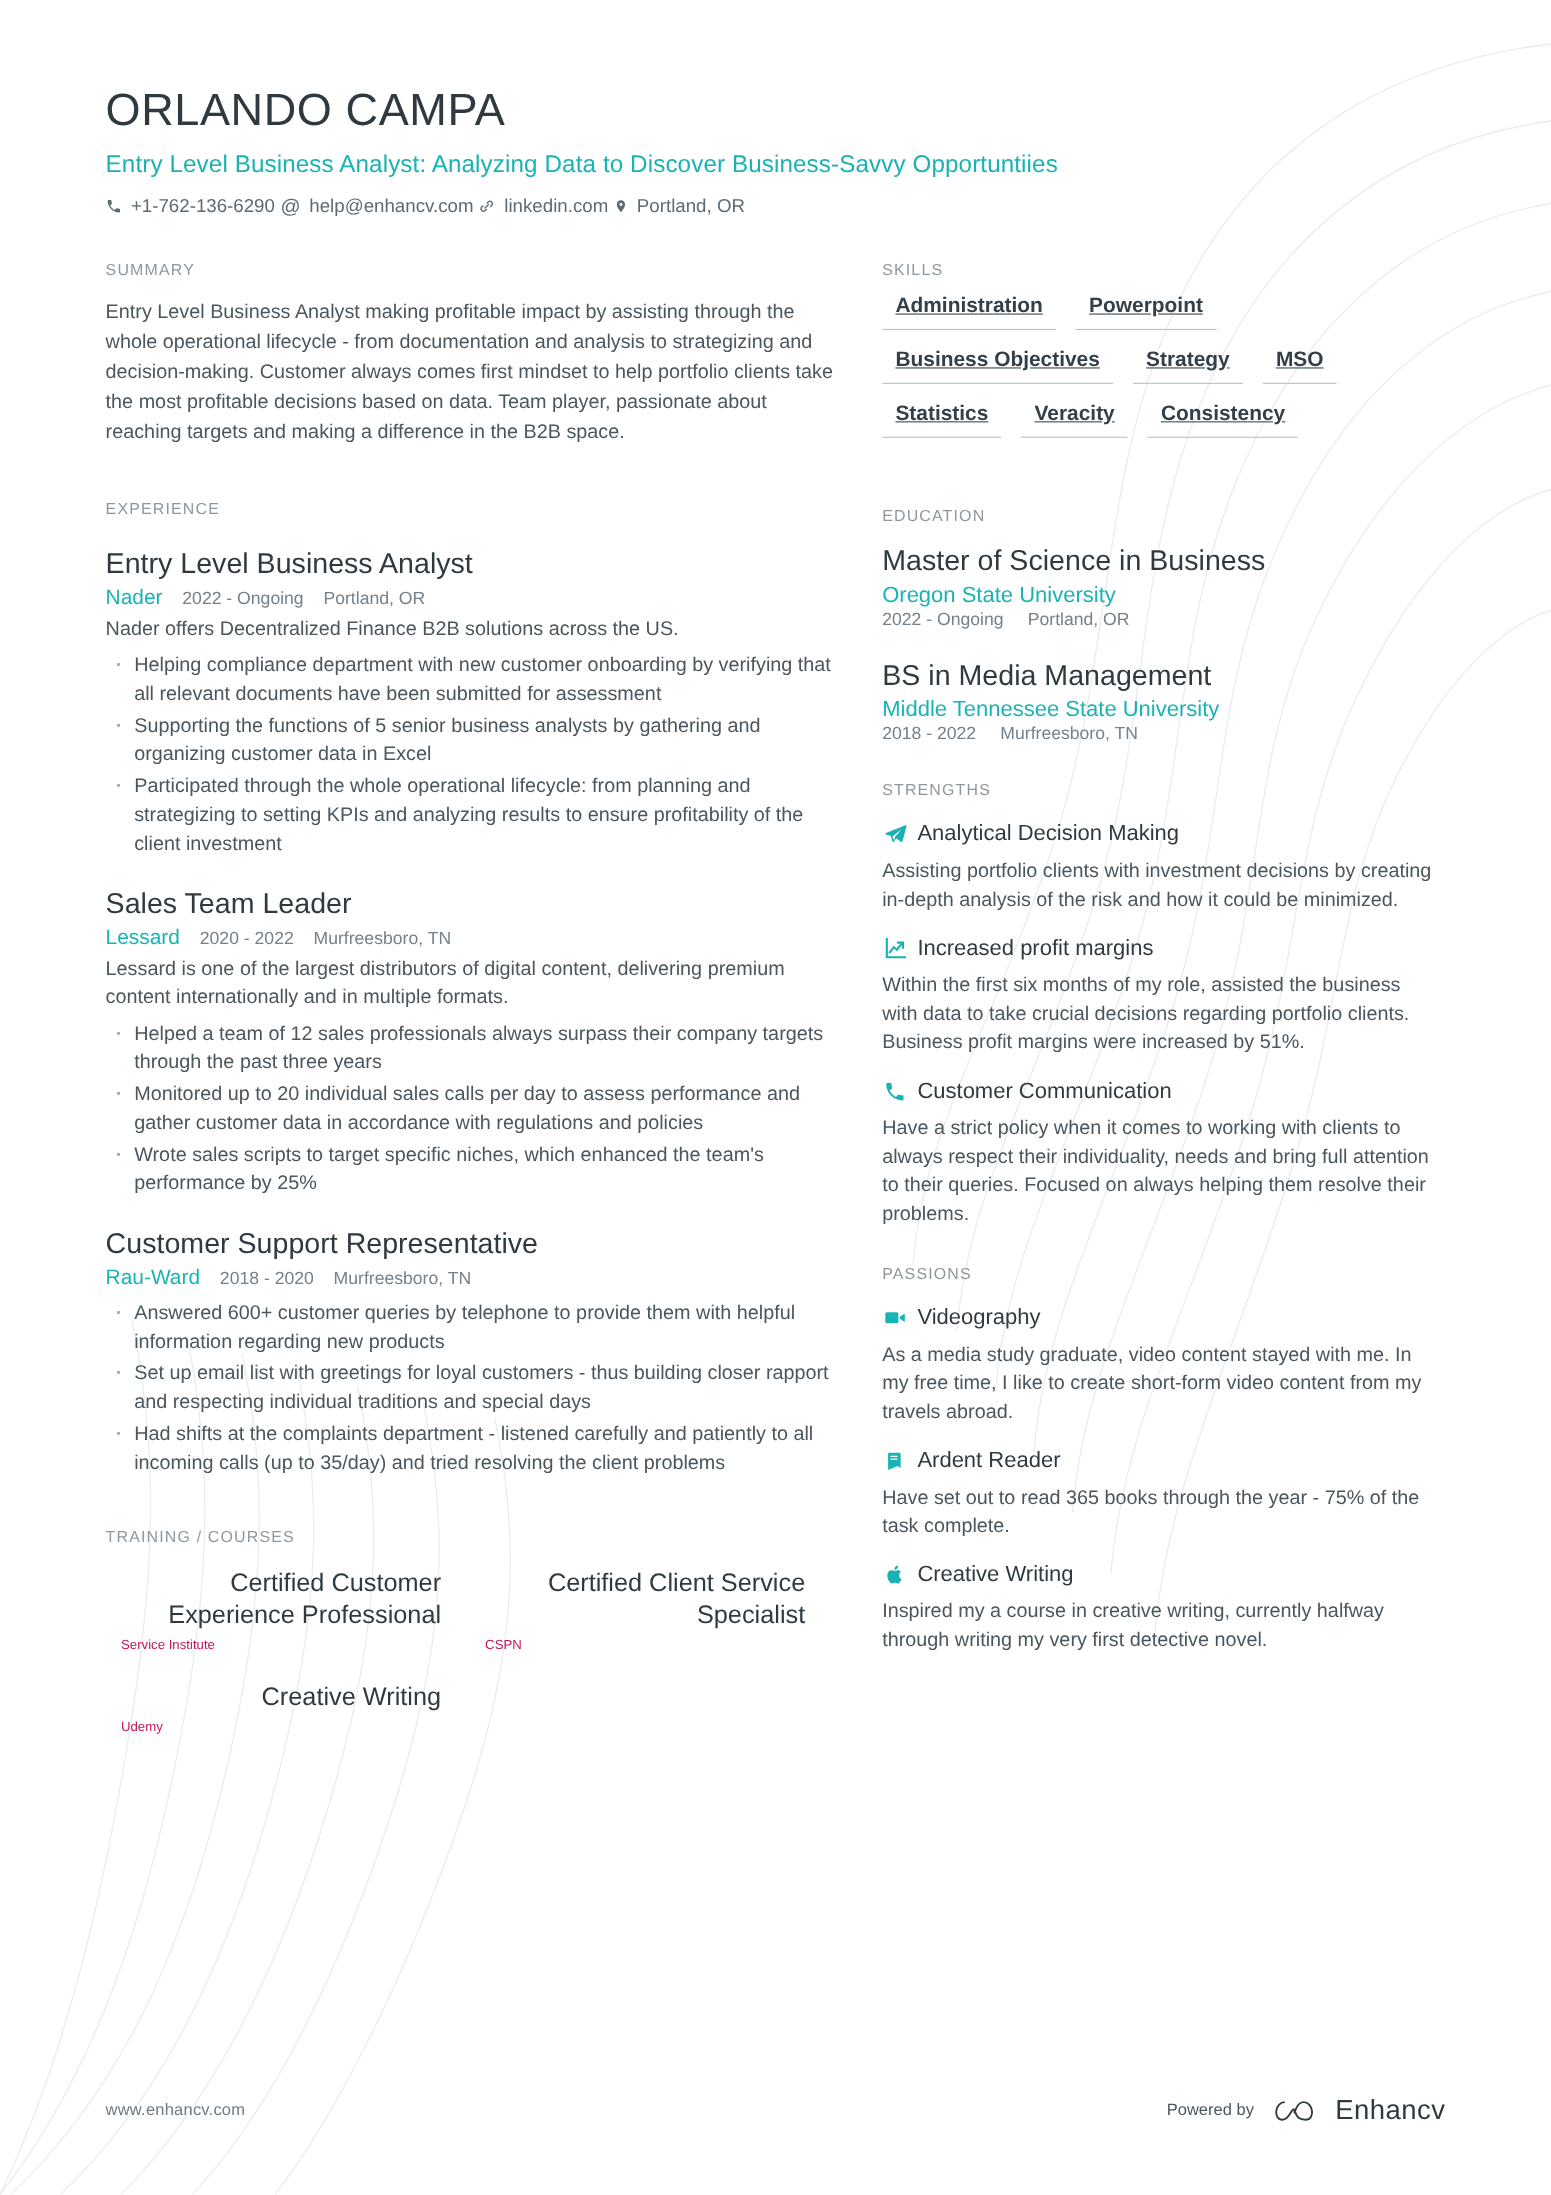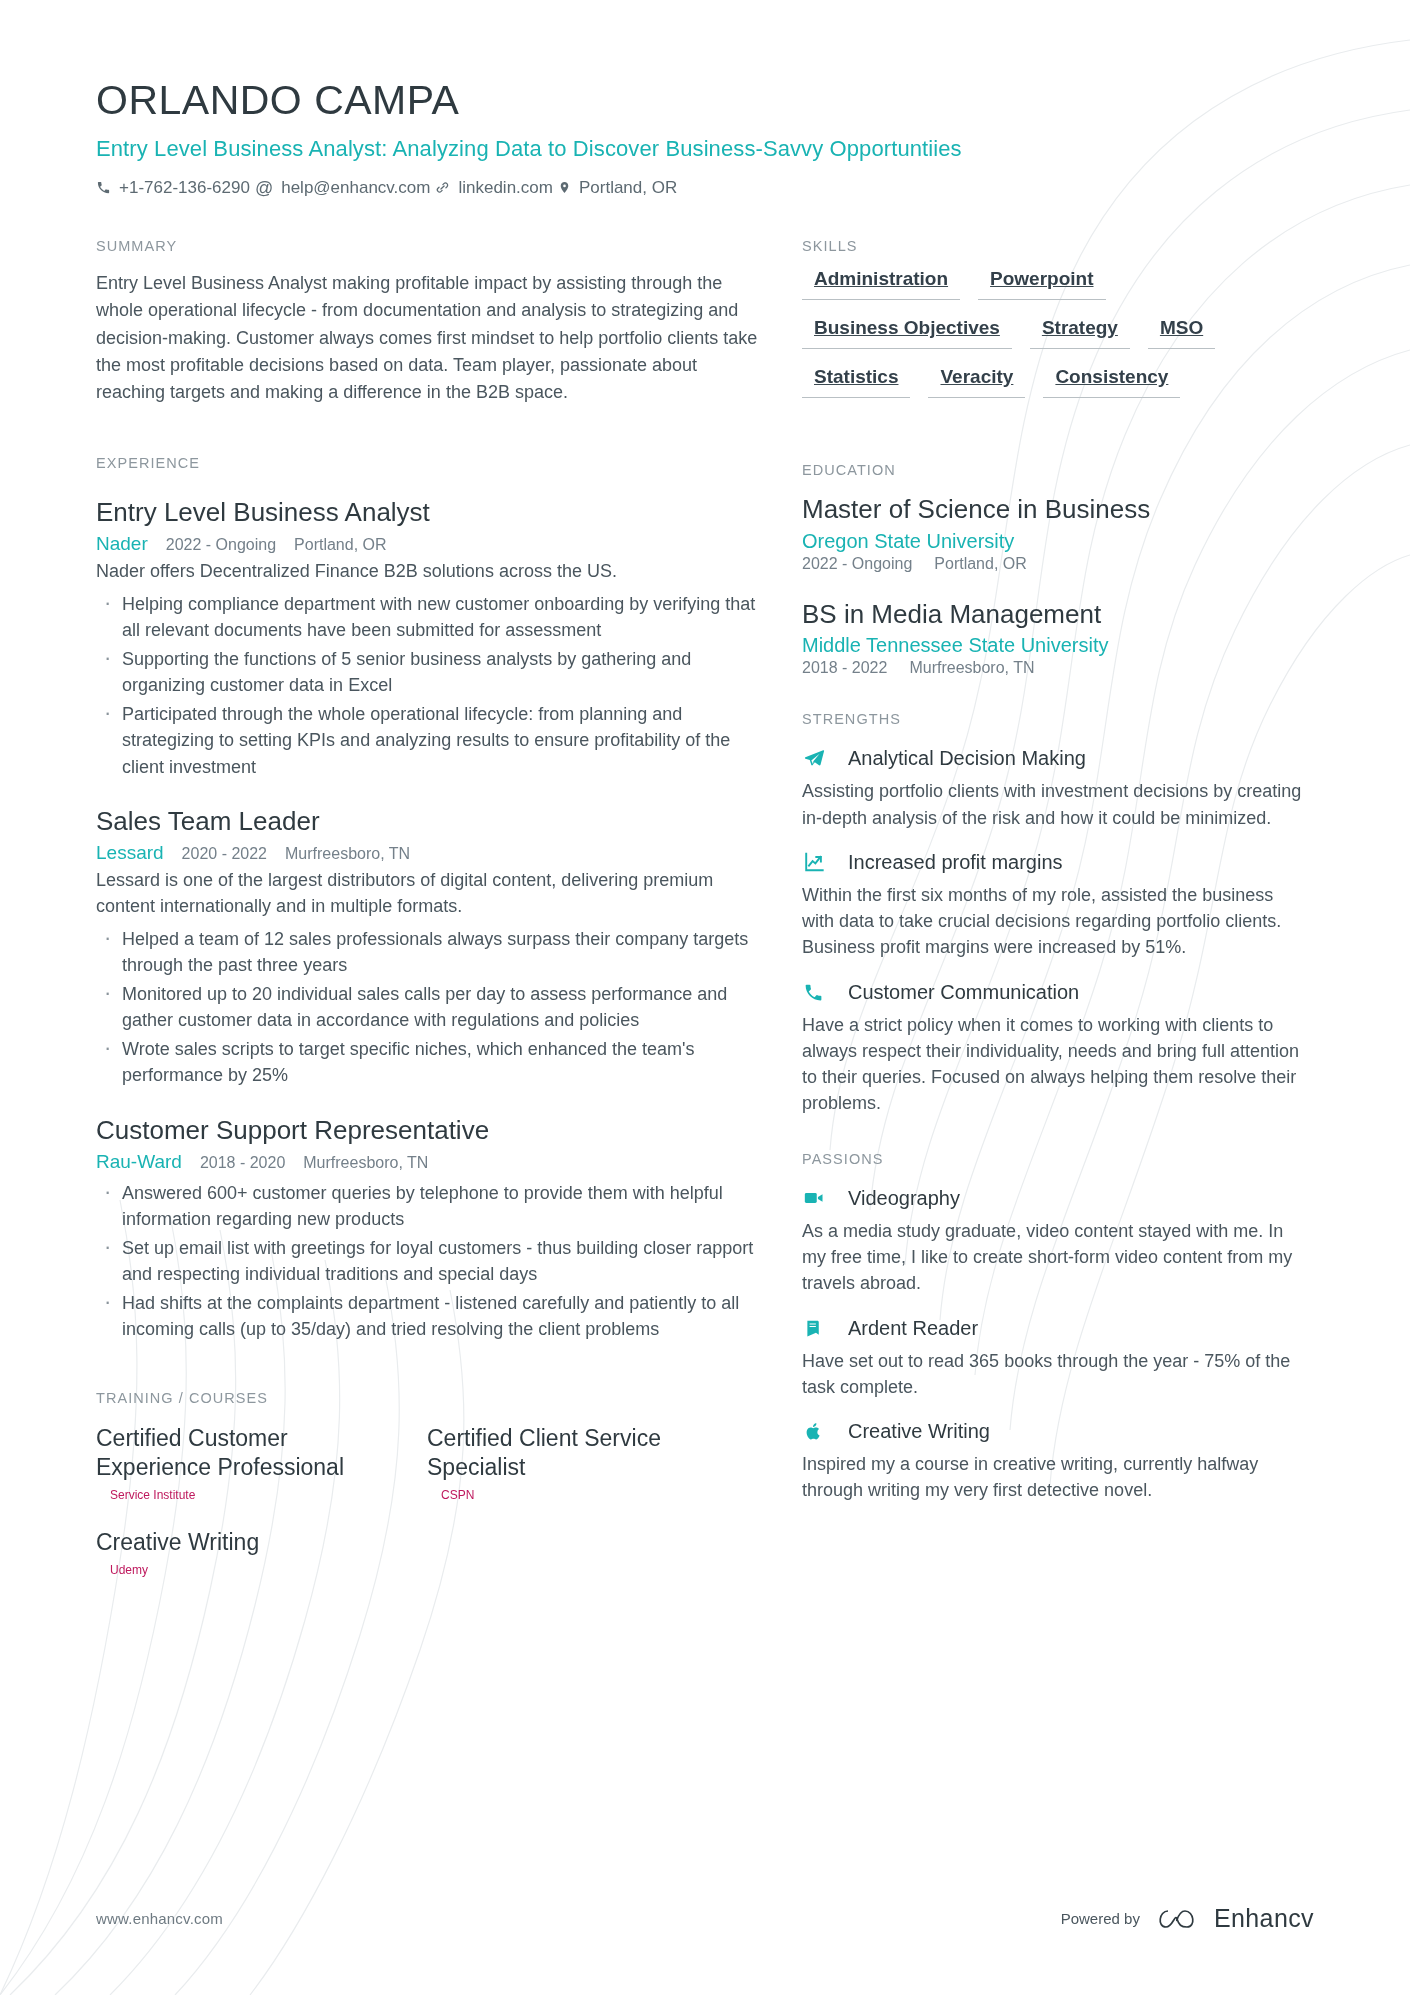--- a/index.html
+++ b/index.html
@@ -61,41 +61,41 @@
     font-size:18px; line-height:1.45; color:#4a565e;
   }
   ul.bullets li:before {
     content:"·"; position:absolute; left:8px; top:-4px;
     font-size:22px; color:#8a949b; line-height:1.45;
   }
 
   
   .train-wrap { margin-top:18px; display:flex; flex-wrap:wrap; }
   .train-item { width:50%; margin-bottom:26px; padding-right:26px; }
-  .train-name { font-size:23px; color:#2f3a40; line-height:1.26; }
+  .train-name { font-size:23px; color:#2f3a40; line-height:1.26;text-align:right; }
   .train-org { margin-top:6px; font-size:12px; color:#be185d;margin-left:14px; }
 
   
   .skill-rows { margin-top:14px;text-decoration:underline; }
   .skill-row { display:flex; flex-wrap:wrap; gap:0 18px; margin-bottom:17px; }
   .skill {
     font-size:19px; font-weight:bold; color:#33404a;
     padding:0 12px 9px 12px; border-bottom:1.4px solid #b9c0c4;
     white-space:nowrap;
   }
 
   
   .edu-block { margin-top:16px; }
   .edu-degree { font-size:26px; color:#2f3a40; font-weight:400; line-height:1.22; }
   .edu-school { margin-top:4px; font-size:20px; color:#19b3b3; }
   .edu-meta { margin-top:2px; display:flex; gap:22px; font-size:16px; color:#74808a; }
 
   
   .str-block { margin-top:20px; }
-  .str-head { display:flex; align-items:center; gap:23px; }
+  .str-head { display:flex; align-items:center; gap:9px; }
   .str-ico { width:23px; height:23px; display:flex; align-items:center; justify-content:center; flex:none; }
   .str-name { font-size:20px; color:#2f3a40; }
   .str-body { margin-top:8px; font-size:18px; line-height:1.46; color:#4a565e; }
 
   .gap-lg { margin-top:48px; }
   .gap-md { margin-top:34px; }
 
   
   .footer {
     position:absolute; left:96px; right:96px; bottom:62px;

